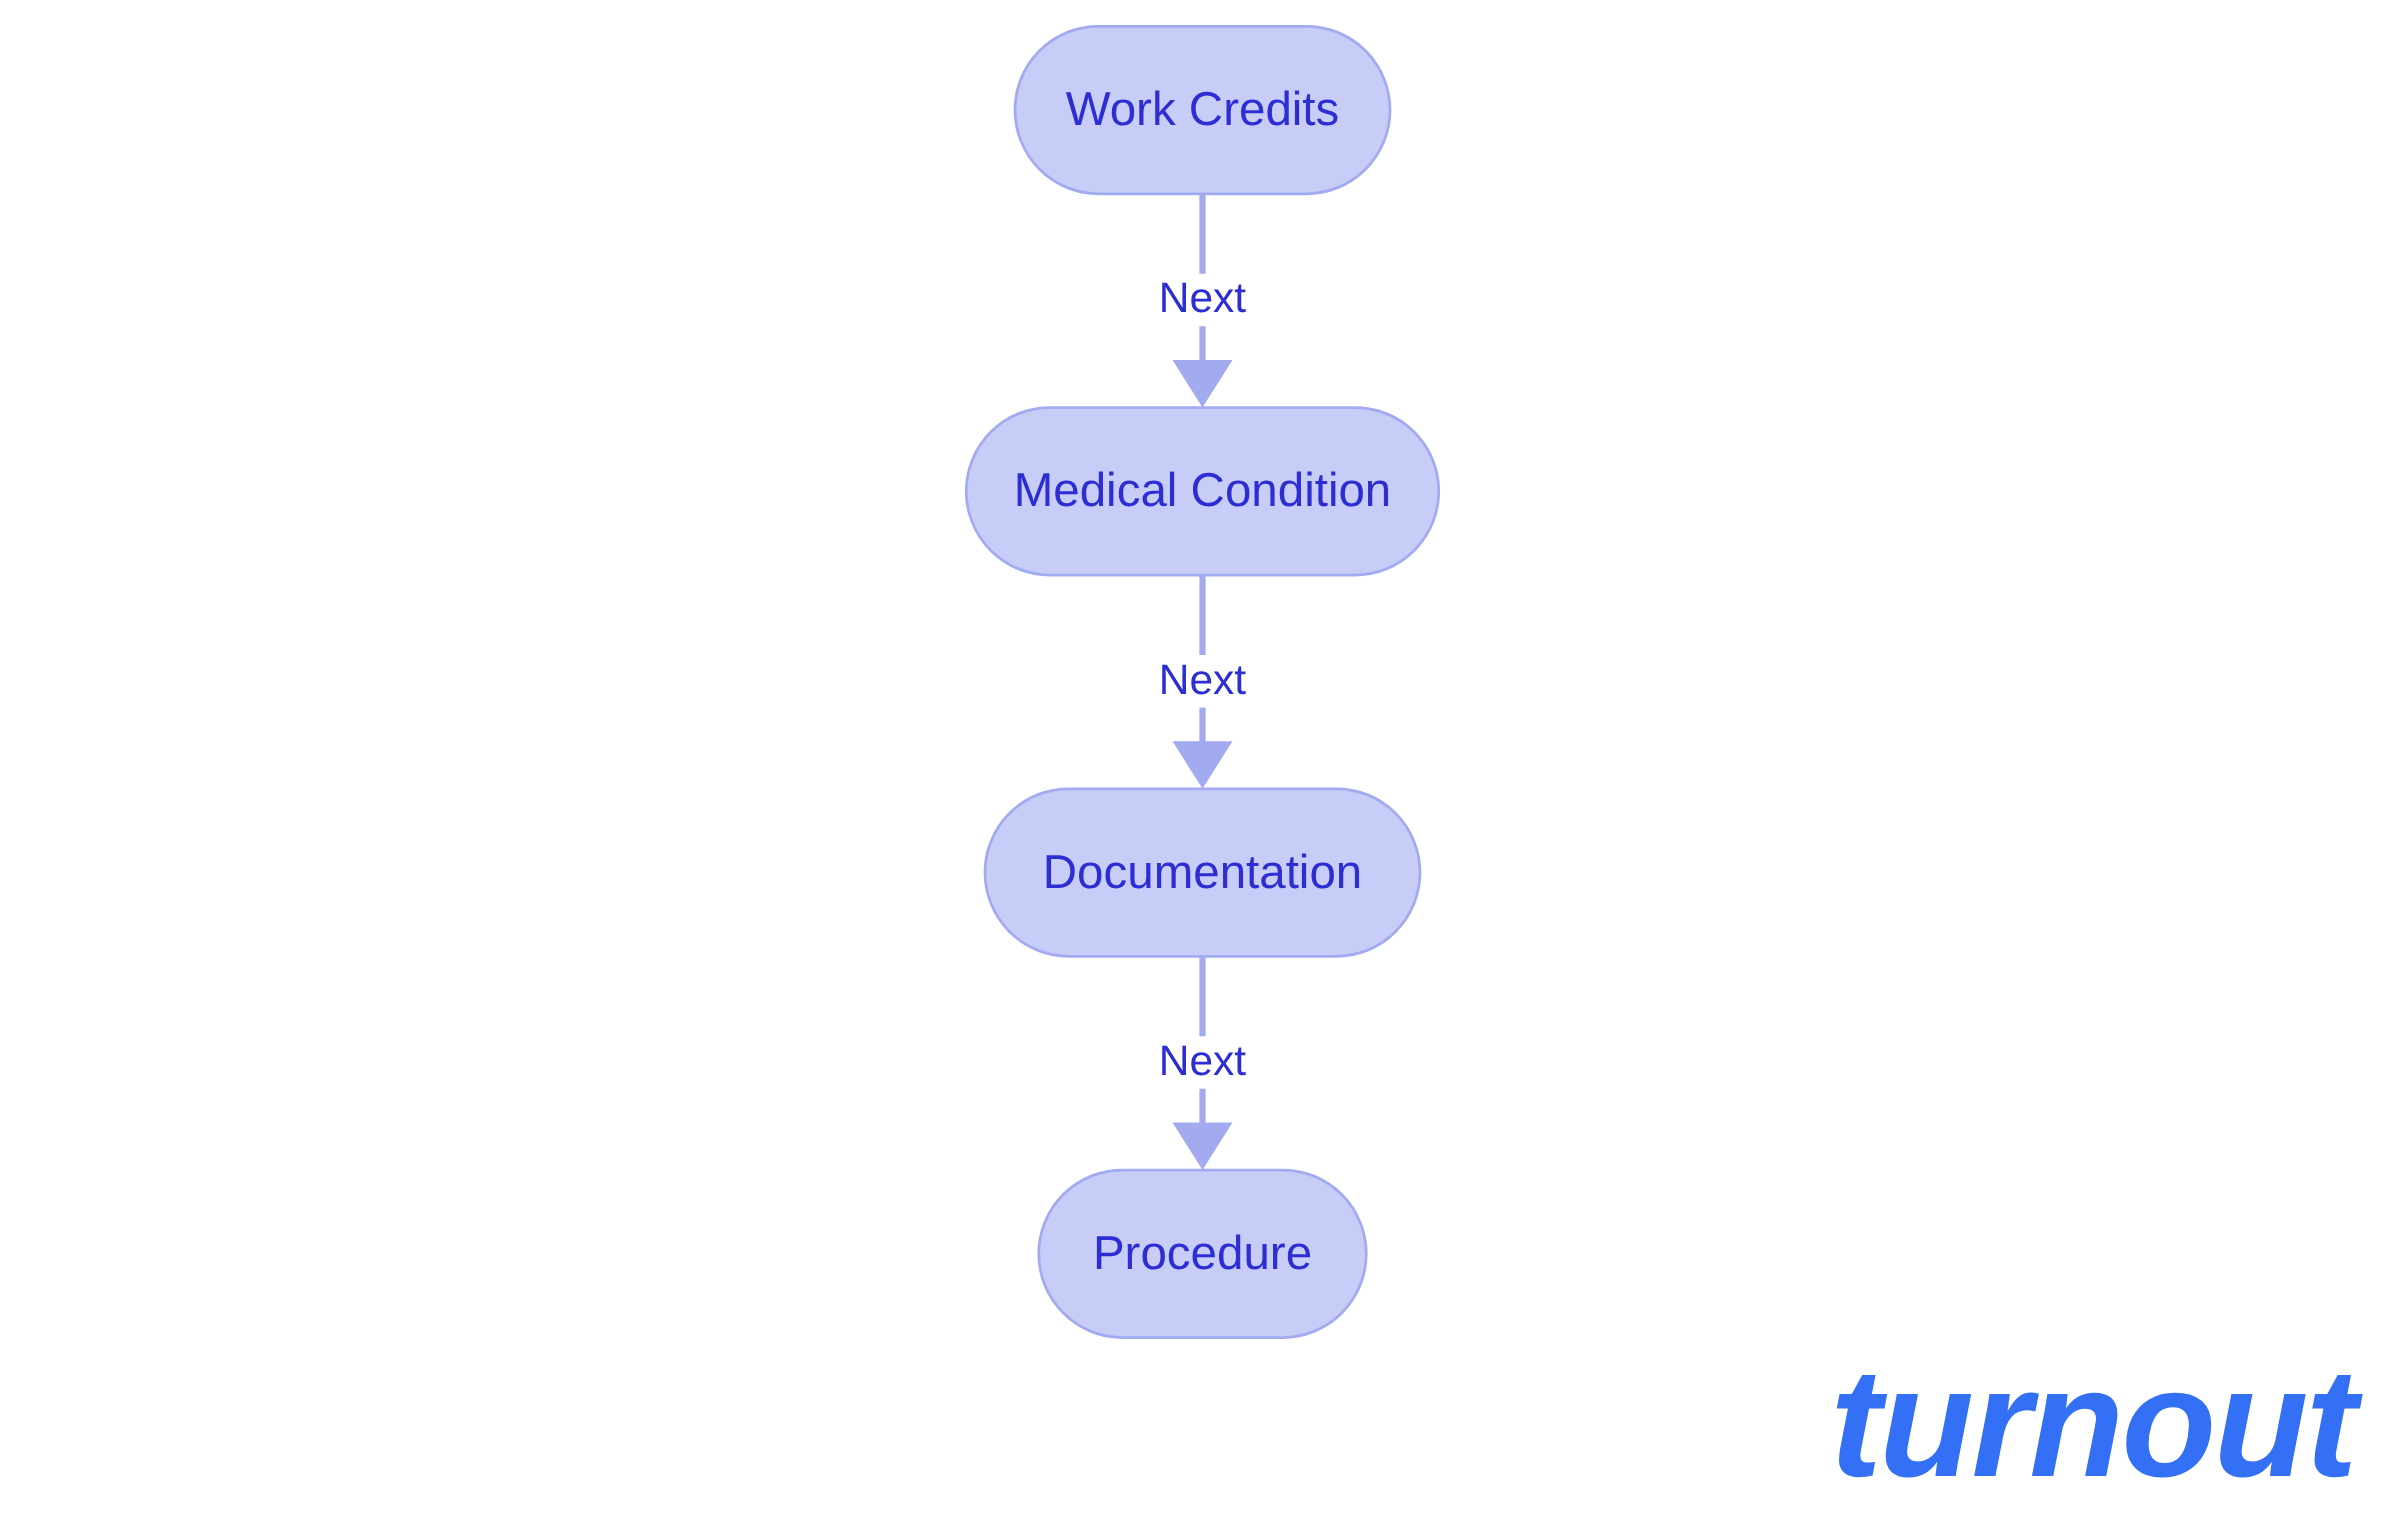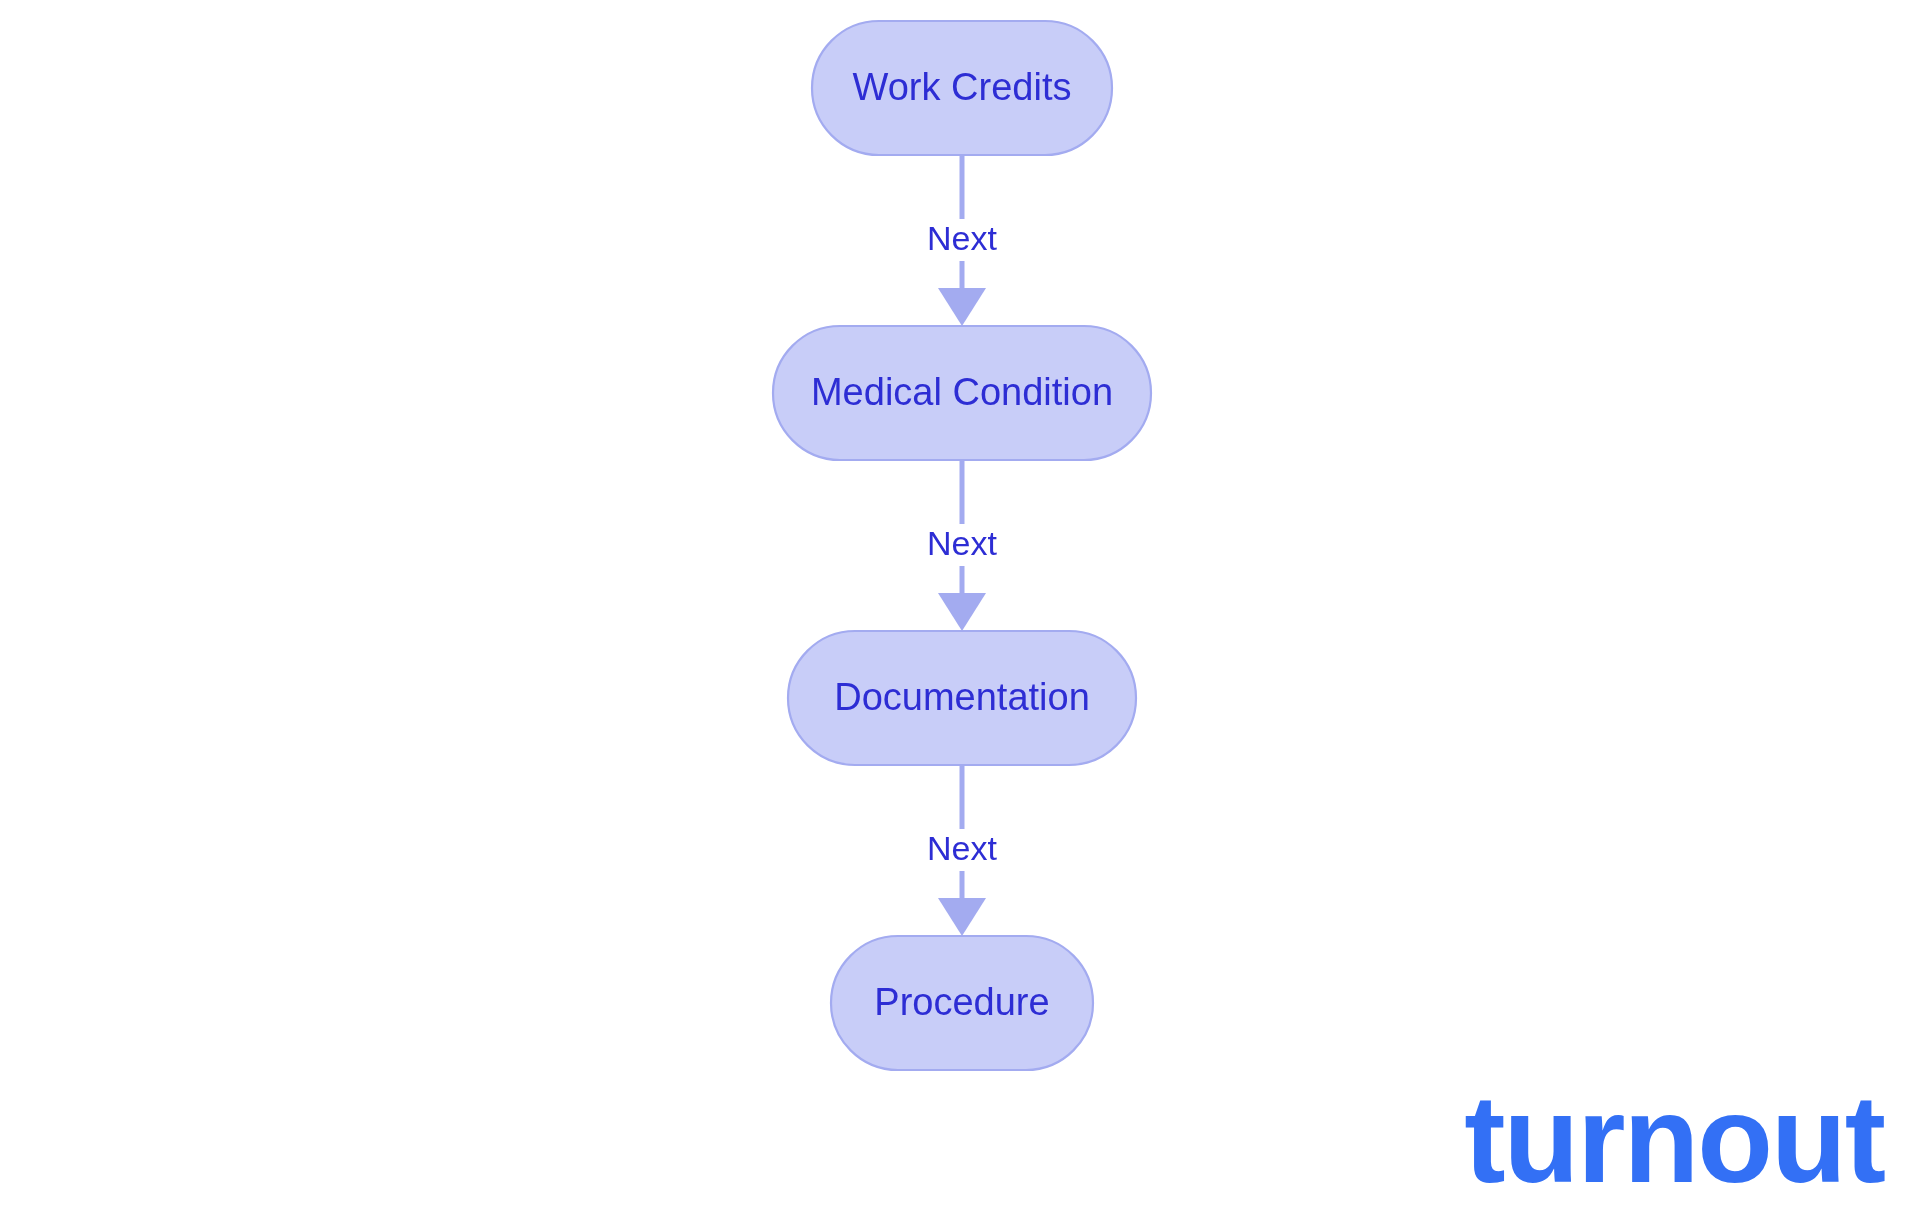--- a/index.html
+++ b/index.html
@@ -59,20 +59,21 @@
     position: absolute;
     right: 36px;
     bottom: 14px;
     font-family: "Liberation Sans", sans-serif;
     font-size: 124px;
     font-weight: 700;
     letter-spacing: -2px;
     color: #3370f5;
     line-height: 1;
     user-select: none;
+    font-style: italic;
   }
 </style>
 </head>
 <body>
 
 <div id="canvas">
 
   <svg id="flow-svg" viewBox="0 0 1920 1215" xmlns="http://www.w3.org/2000/svg">
 
     <g>

